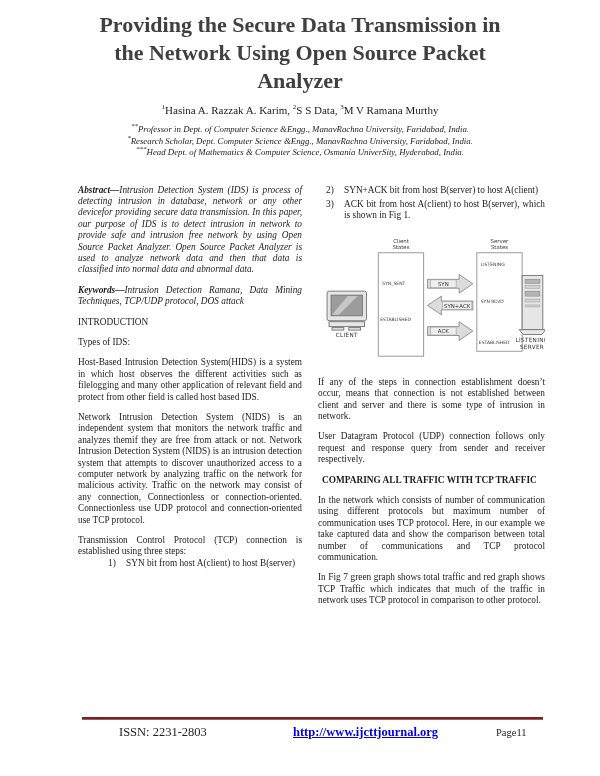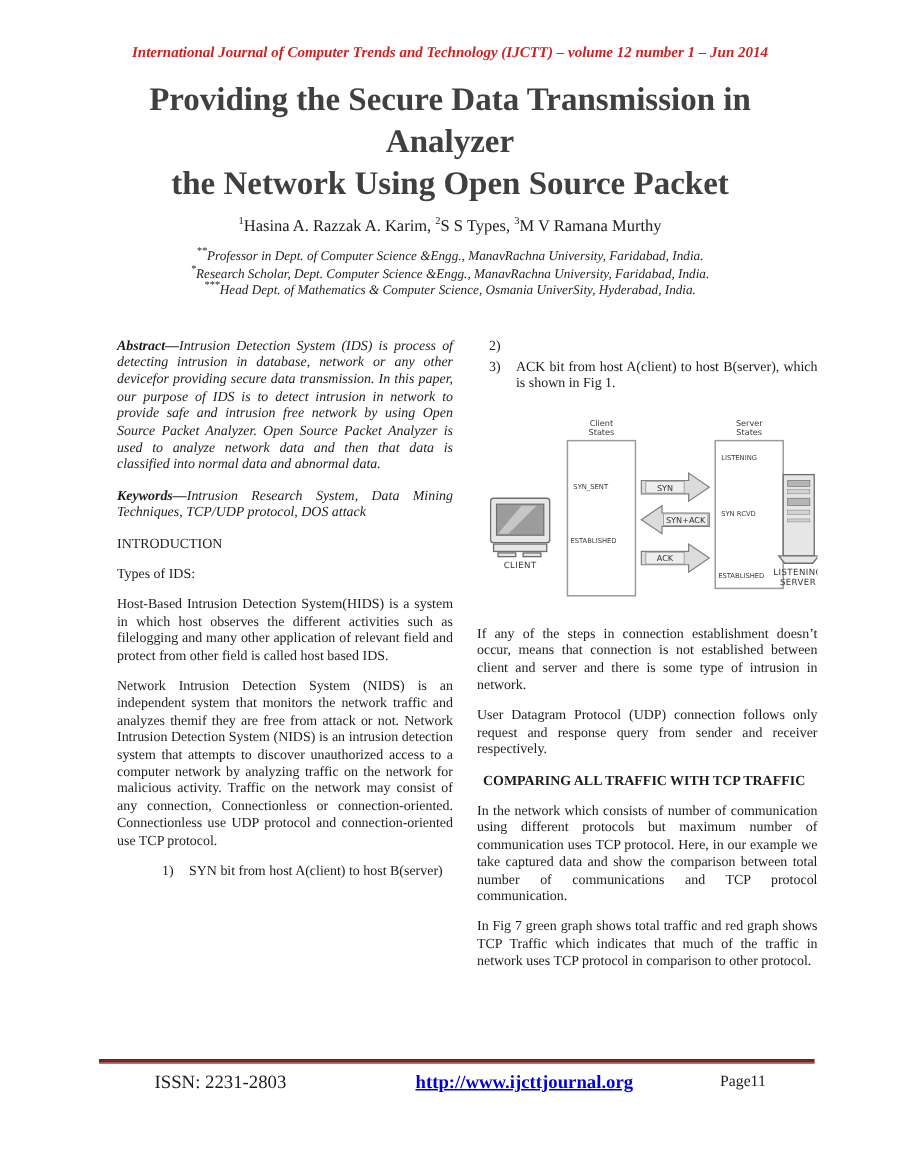--- a/index.html
+++ b/index.html
@@ -55,80 +55,81 @@
   .albox{fill:#eeeeee;stroke:#999999;stroke-width:0.6;}
   .ft{font-size:5.5px;fill:#3a3a3a;font-family:"DejaVu Sans",sans-serif;}
   .fs{font-size:4.6px;fill:#3a3a3a;font-family:"DejaVu Sans",sans-serif;}
   .fa{font-size:5.5px;fill:#333333;font-family:"DejaVu Sans",sans-serif;}
   .fl{font-size:5.8px;fill:#333333;font-family:"DejaVu Sans",sans-serif;letter-spacing:0.3px;}
   .mon{fill:#e6e6e6;stroke:#6e6e6e;stroke-width:0.9;}
   .scr{fill:#9c9c9c;stroke:#6e6e6e;stroke-width:0.8;}
   .slot{fill:#b5b5b5;stroke:#777777;stroke-width:0.5;}
   .slot2{fill:#d2d2d2;stroke:#8a8a8a;stroke-width:0.4;}
   
-  .footer{position:absolute;left:0;right:0;top:706px;}
+  .footer{position:absolute;left:16px;right:0;top:706px;}
   .footer-rule{
     margin:0 57px 0 66px;height:3px;background:var(--footer-rule);
     border-bottom:1px solid #a15a5a;
   }
   .footer-row{position:relative;height:22px;margin-top:5px;font-size:12.5px;}
   .issn{position:absolute;left:103px;top:0;}
   .url{
     position:absolute;left:277px;top:0;color:var(--link-blue);
     text-decoration:underline;font-weight:bold;cursor:pointer;
   }
   .pageno{position:absolute;left:480px;top:2px;font-size:10.5px;}
 </style>
 </head>
 <body>
 
 <div class="page">
 
-  <div class="journal-header">International Journal of Computer Trends and Technology (IJCTT) – volume 12 number 1 – Jun 2014</div>
 
   <h1 class="title">
     <span>Providing the Secure Data Transmission in</span>
+    <span>the Network Using Open Source Packet</span>
     <span>Analyzer</span>
-    <span>the Network Using Open Source Packet</span>
   </h1>
 
   <div class="authors">
-    <span class="sup">1</span><span>Hasina A. Razzak A. Karim, </span><span class="sup">2</span><span>S S Types, </span><span class="sup">3</span><span>M V Ramana Murthy</span>
+    <span class="sup">1</span><span>Hasina A. Razzak A. Karim, </span><span class="sup">2</span><span>S S Data, </span><span class="sup">3</span><span>M V Ramana Murthy</span>
   </div>
 
   <div class="affiliations">
     <div><span class="sup">**</span><span>Professor in Dept. of Computer Science &amp;Engg.,  ManavRachna University, Faridabad, India.</span></div>
     <div><span class="sup">*</span><span>Research Scholar, Dept. Computer Science &amp;Engg., ManavRachna University, Faridabad, India.</span></div>
     <div><span class="sup">***</span><span>Head Dept. of Mathematics &amp; Computer Science, Osmania UniverSity, Hyderabad, India.</span></div>
   </div>
 
   <div class="columns">
 
     <div class="col col-left">
       <p class="abstract"><span class="lead-bi">Abstract—</span><span>Intrusion Detection System (IDS) is process of detecting intrusion in database, network or any other devicefor providing secure data transmission. In this paper, our purpose of IDS is to detect intrusion in network to provide safe and intrusion free network by using Open Source Packet Analyzer. Open Source Packet Analyzer is used to analyze network data and then that data is classified into normal data and abnormal data.</span></p>
 
-      <p class="keywords"><span class="lead-bi">Keywords—</span><span>Intrusion Research System, Data Mining Techniques, TCP/UDP protocol, DOS attack</span></p>
+      <p class="keywords"><span class="lead-bi">Keywords—</span><span>Intrusion Detection Ramana, Data Mining Techniques, TCP/UDP protocol, DOS attack</span></p>
 
       <div class="heading-plain">INTRODUCTION</div>
 
       <div class="types-line">Types of IDS:</div>
 
       <p><b>Host-Based Intrusion Detection System(HIDS)</b><span> is a system in which host observes the different activities such as filelogging and many other application of relevant field and protect from other field is called host based IDS.</span></p>
 
       <p><b>Network Intrusion Detection System (NIDS)</b><span> is an independent system that monitors the network traffic and analyzes themif they are free from attack or not. Network Intrusion Detection System (NIDS) is an intrusion detection system that attempts to discover unauthorized access to a computer network by analyzing traffic on the network for malicious activity. Traffic on the network may consist of any connection, Connectionless or connection-oriented. Connectionless use UDP protocol and connection-oriented use TCP protocol.</span></p>
 
+      <p class="no-gap"><b>Transmission Control Protocol (TCP)</b><span> connection is established using three steps:</span></p>
       <div class="list-item indent-more">
         <span class="num">1)</span>
         <span class="li-text">SYN bit from host A(client) to host B(server)</span>
       </div>
     </div>
 
     <div class="col col-right">
       <div class="list-item">
         <span class="num">2)</span>
+        <span class="li-text">SYN+ACK bit from host B(server) to host A(client)</span>
       </div>
       <div class="list-item">
         <span class="num">3)</span>
         <span class="li-text">ACK bit from host A(client) to host B(server), which is shown in Fig 1.</span>
       </div>
 
       <div class="figure">
         <svg width="227" height="133" viewBox="0 0 230 135">
 
           <text x="84" y="7" class="ft" text-anchor="middle">Client</text>

